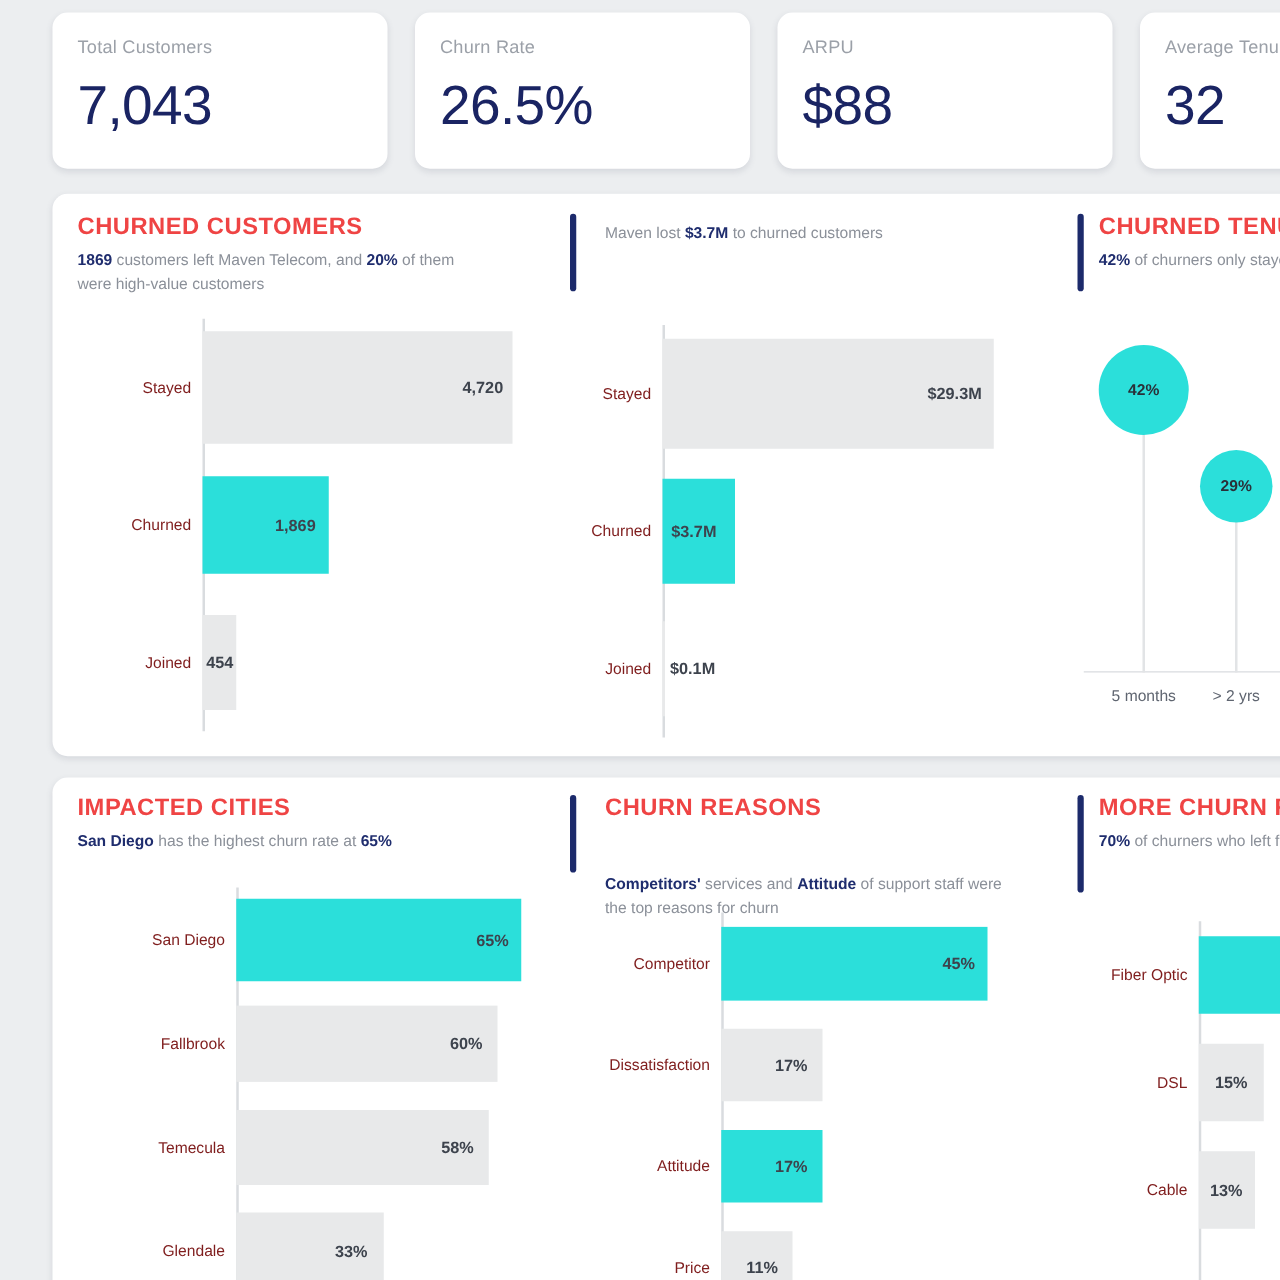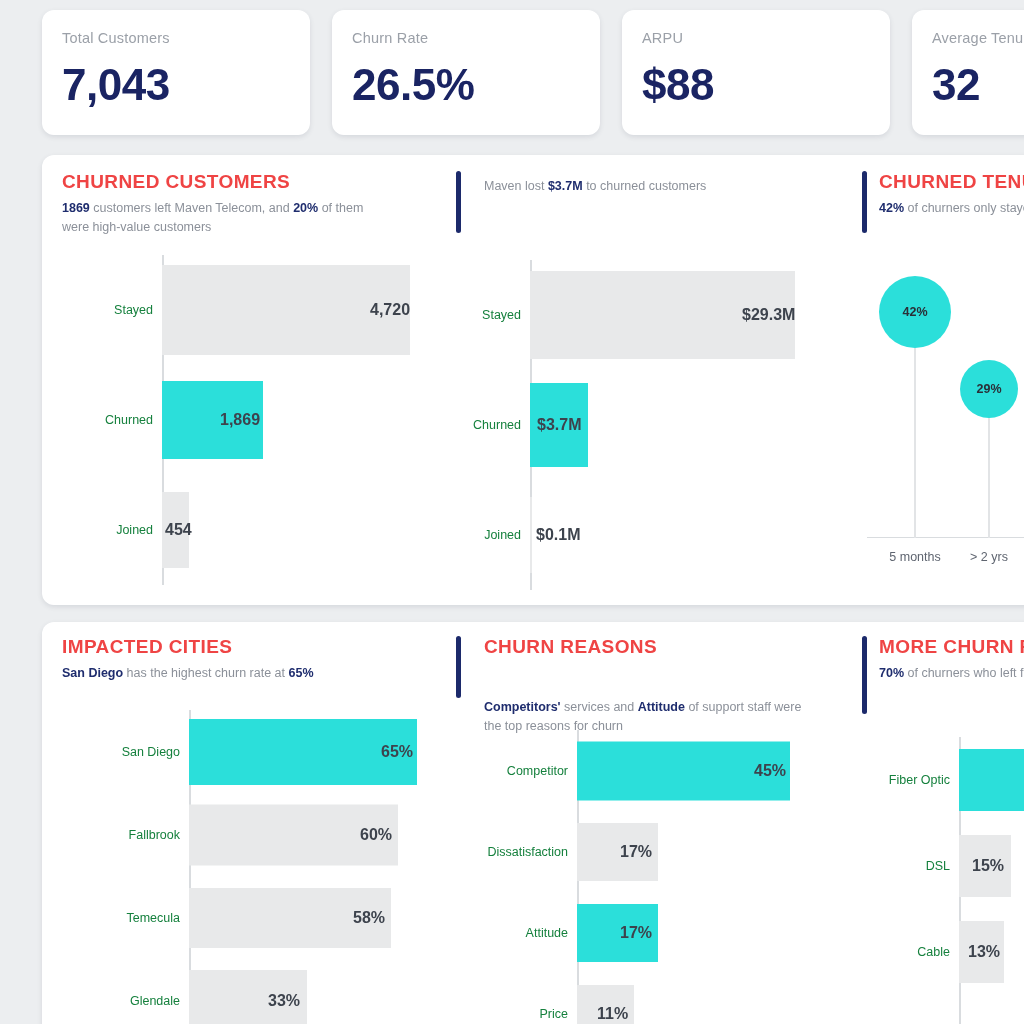--- a/index.html
+++ b/index.html
@@ -23,21 +23,21 @@
     box-shadow: 0 2px 5px rgba(60,70,90,0.13);
     padding: 20px 0 0 20px;
     flex: 0 0 auto;
   }
   .kpi-label {
     font-size: 14.5px; color: #9ba0a8; letter-spacing: .2px;
     font-family: "Liberation Sans", sans-serif;
   }
   .kpi-value {
     margin-top: 14px;
-    font-size: 44px; font-weight: bold; color: #1a2463;
+    font-size: 44px; font-weight: normal; color: #1a2463;
     letter-spacing: -0.5px;
   }
 
   
   .panel {
     position: absolute;
     background: #ffffff;
     border-radius: 12px;
     box-shadow: 0 2px 5px rgba(60,70,90,0.13);
     overflow: hidden;
@@ -68,32 +68,32 @@
   .panel-sub b { color: #1f2d6e; font-weight: bold; }
 
   
   .bars { position: relative; }
   .axis-line {
     position: absolute; top: 0; bottom: 0; width: 1.5px;
     background: #d9dcdf;
   }
   .bar-row { position: relative; display: flex; align-items: center; }
   .bar-cat {
-    font-size: 12.5px; color: #15803d; text-align: right;
+    font-size: 12.5px; color: #7f1d1d; text-align: right;
     white-space: nowrap; padding-right: 9px;
   }
   .bar-track { position: relative; flex: 1; height: 100%; }
   .bar {
     position: absolute; left: 0; top: 50%; transform: translateY(-50%);
     background: #e8e9ea;
   }
   .bar.hl { background: #2bdfda; }
   .bar-val {
     position: absolute; top: 50%; transform: translateY(-50%);
-    font-size: 16px; font-weight: bold; color: #3d434d;
+    font-size: 13px; font-weight: bold; color: #3d434d;
     white-space: nowrap;
   }
   .bar-val.outside { color: #3d434d; }
 
   
   .lolli { position: relative; }
   .lolli-base {
     position: absolute; left: 0; right: 0; height: 1.5px;
     background: #d9dcdf;
   }

